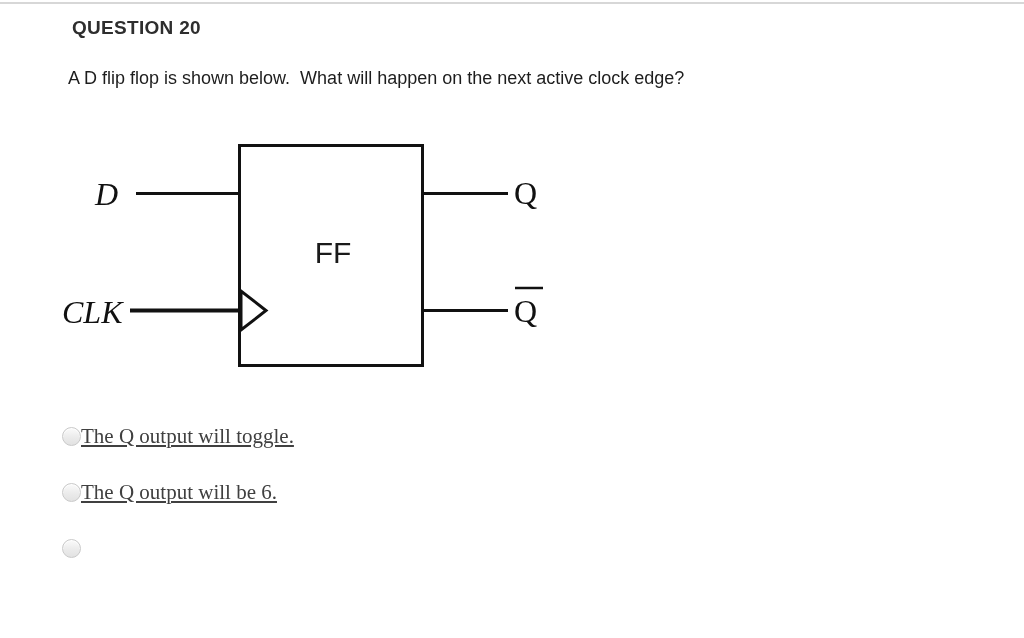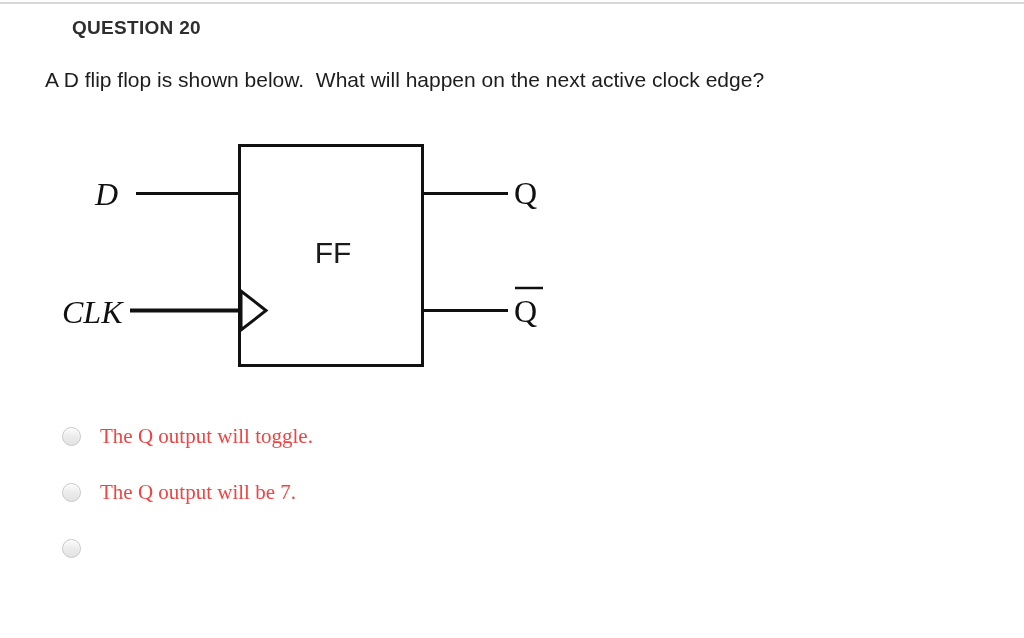--- a/index.html
+++ b/index.html
@@ -35,24 +35,24 @@
     font-size: 19px;
     font-weight: bold;
     letter-spacing: 0.3px;
     color: #2e2e2e;
     white-space: nowrap;
   }
 
   
   .question-prompt {
     position: absolute;
-    left: 45px;
+    left: 68px;
     top: 68px;
     font-family: "Liberation Sans", sans-serif;
-    font-size: 21px;
+    font-size: 18px;
     font-weight: normal;
     color: #1d1d1d;
     white-space: pre;
   }
 
   
   .diagram {
     position: absolute;
     left: 0;
     top: 0;
@@ -94,25 +94,25 @@
     width: 19px;
     height: 19px;
     border-radius: 50%;
     background: linear-gradient(180deg, #fbfbfb 0%, #ebebeb 55%, #e2e2e2 100%);
     border: 1px solid #c9c9c9;
     box-shadow: inset 0 1px 1px rgba(255,255,255,0.9);
     box-sizing: border-box;
     cursor: pointer;
   }
   .option-label {
-    margin-left: 19px;
     font-size: 21px;
-    color: #ef4444;
+    color: #404040;
     white-space: nowrap;
     cursor: pointer;
+    text-decoration: underline;
   }
   .option-label.serif {
     font-family: "Liberation Serif", serif;
   }
   .option-label.sans {
     font-family: "Liberation Sans", sans-serif;
     font-size: 20px;
   }
 </style>
 </head>
@@ -156,20 +156,20 @@
 <div class="options">
 
   <div class="option-row">
     <span class="radio"></span>
     <span class="option-label serif">The Q output will toggle.</span>
   </div>
 
 
   <div class="option-row">
     <span class="radio"></span>
-    <span class="option-label serif">The Q output will be 7.</span>
+    <span class="option-label serif">The Q output will be 6.</span>
   </div>
 
   <div class="option-row">
     <span class="radio"></span>
   </div>
 
 </div>
 
 </body></html>

